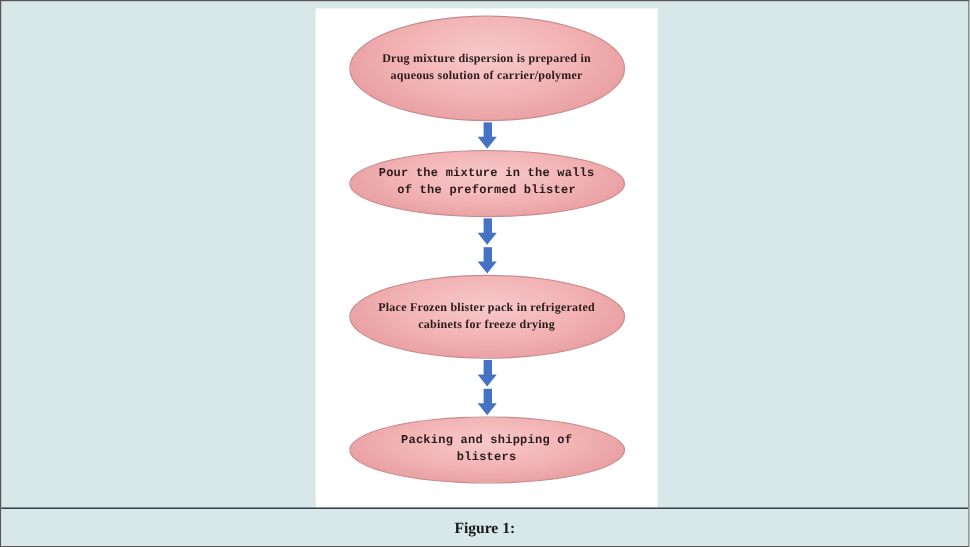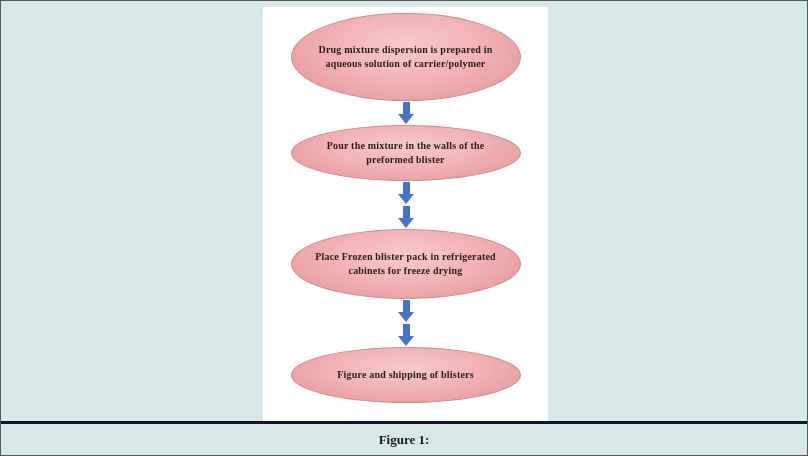--- a/index.html
+++ b/index.html
@@ -53,21 +53,21 @@
     color: #2b1a1a;
     font-weight: bold;
     font-size: 10px;
     line-height: 1.45;
     letter-spacing: 0.2px;
     box-sizing: border-box;
     padding: 4px 22px;
   }
   .node-4l { height: 88px; }
   .node-3l { height: 70px; }
-  .node-2l { height: 56px; }
+  .node-2l { height: 56px; font-family: Liberation Mono, monospace; }
   .arrow {
     width: 16px;
     height: 22px;
     position: relative;
     margin: 1px 0;
   }
   .arrow .stem {
     position: absolute;
     left: 5px;
     top: 0;
@@ -85,21 +85,21 @@
     border-right: 8px solid transparent;
     border-top: 10px solid #4472c4;
   }
   .caption-bar {
     position: absolute;
     left: 0;
     right: 0;
     bottom: 0;
     height: 31px;
     background: #d8e7e7;
-    border-top: 3px solid #0f172a;
+    border-top: 1px solid #0f172a;
     display: flex;
     align-items: center;
     justify-content: center;
   }
   .caption-text {
     font-family: "Liberation Serif", serif;
     font-size: 13px;
     font-weight: bold;
     color: #1a1a1a;
   }
@@ -153,21 +153,21 @@
         <span class="head"></span>
       </div>
 
 
       <div class="arrow">
         <span class="stem"></span>
         <span class="head"></span>
       </div>
 
       <div class="node node-2l">
-        <span>Figure and shipping of blisters</span>
+        <span>Packing and shipping of blisters</span>
       </div>
 
     </div>
   </div>
 
   <div class="panel-divider"></div>
 
   <div class="caption-bar">
     <span class="caption-text">Figure 1:</span>
   </div>

